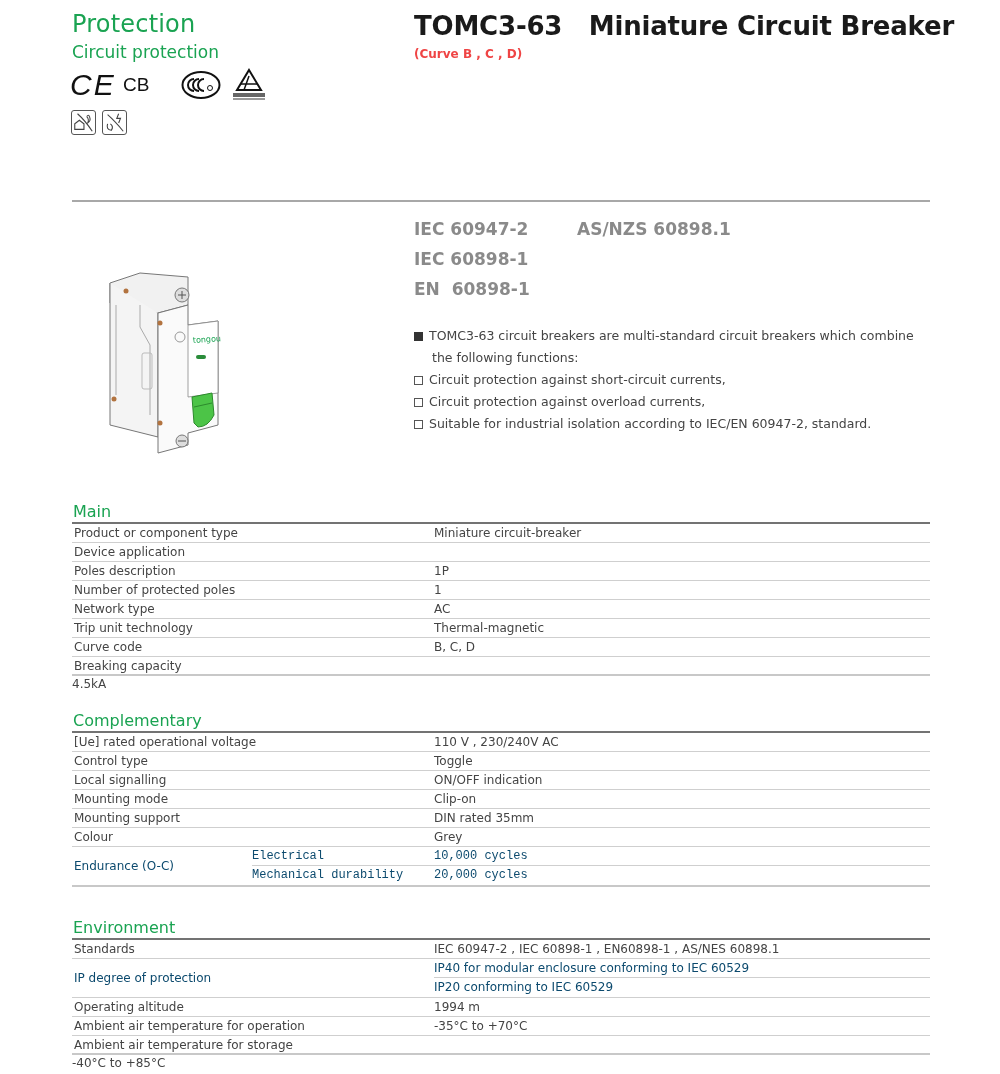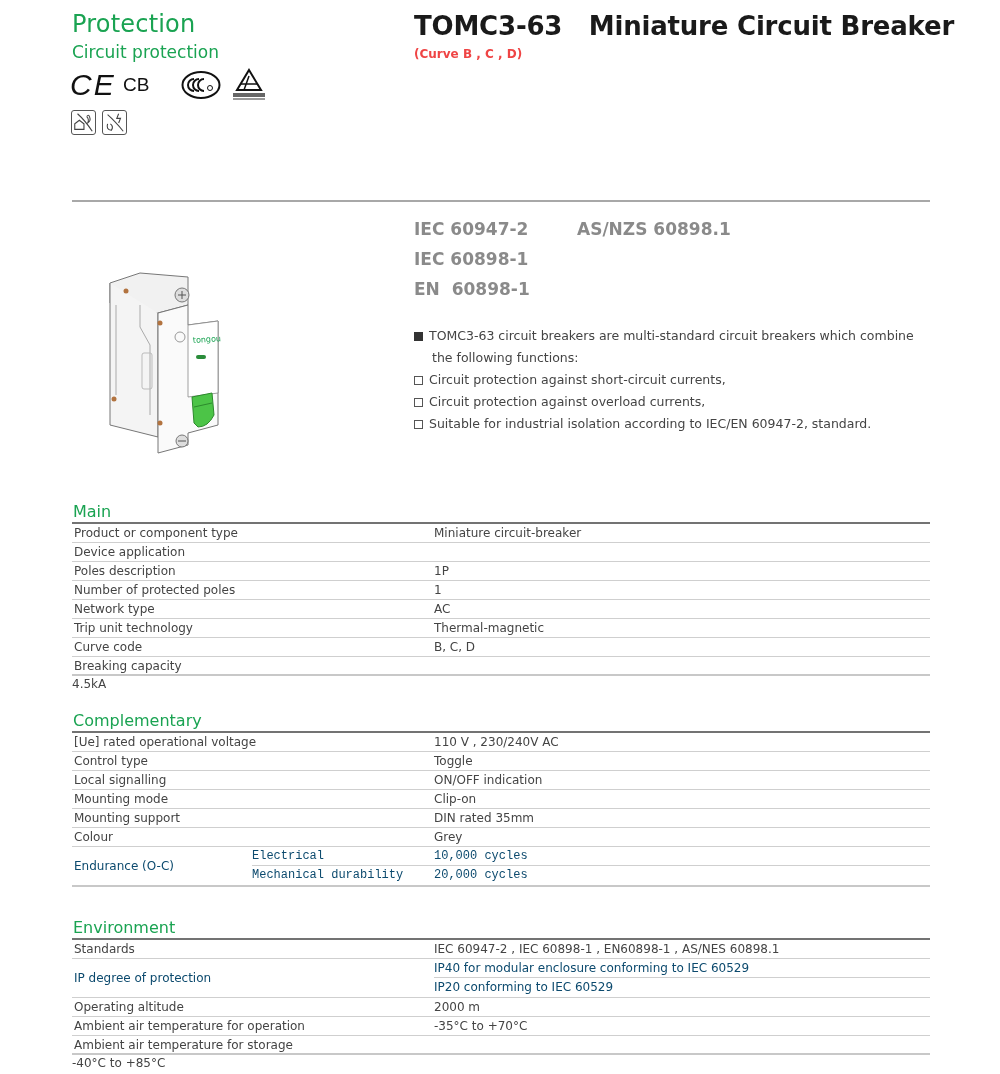--- a/index.html
+++ b/index.html
@@ -230,21 +230,21 @@
       <div class="sub-row">
           <span class="sub-value">IP40 for modular enclosure conforming to IEC 60529</span>
         </div>
       <div class="sub-row">
           <span class="sub-value">IP20 conforming to IEC 60529</span>
         </div>
     </div>
   </div>
   <div class="row">
       <span class="cell-label">Operating altitude</span>
-      <span class="cell-value">2000 m</span>
+      <span class="cell-value">1994 m</span>
     </div>
   <div class="row">
       <span class="cell-label">Ambient air temperature for operation</span>
       <span class="cell-value">-35°C to +70°C</span>
     </div>
   <div class="row">
       <span class="cell-label">Ambient air temperature for storage</span>
       <span class="cell-value">-40°C to +85°C</span>
     </div>
 </div>

